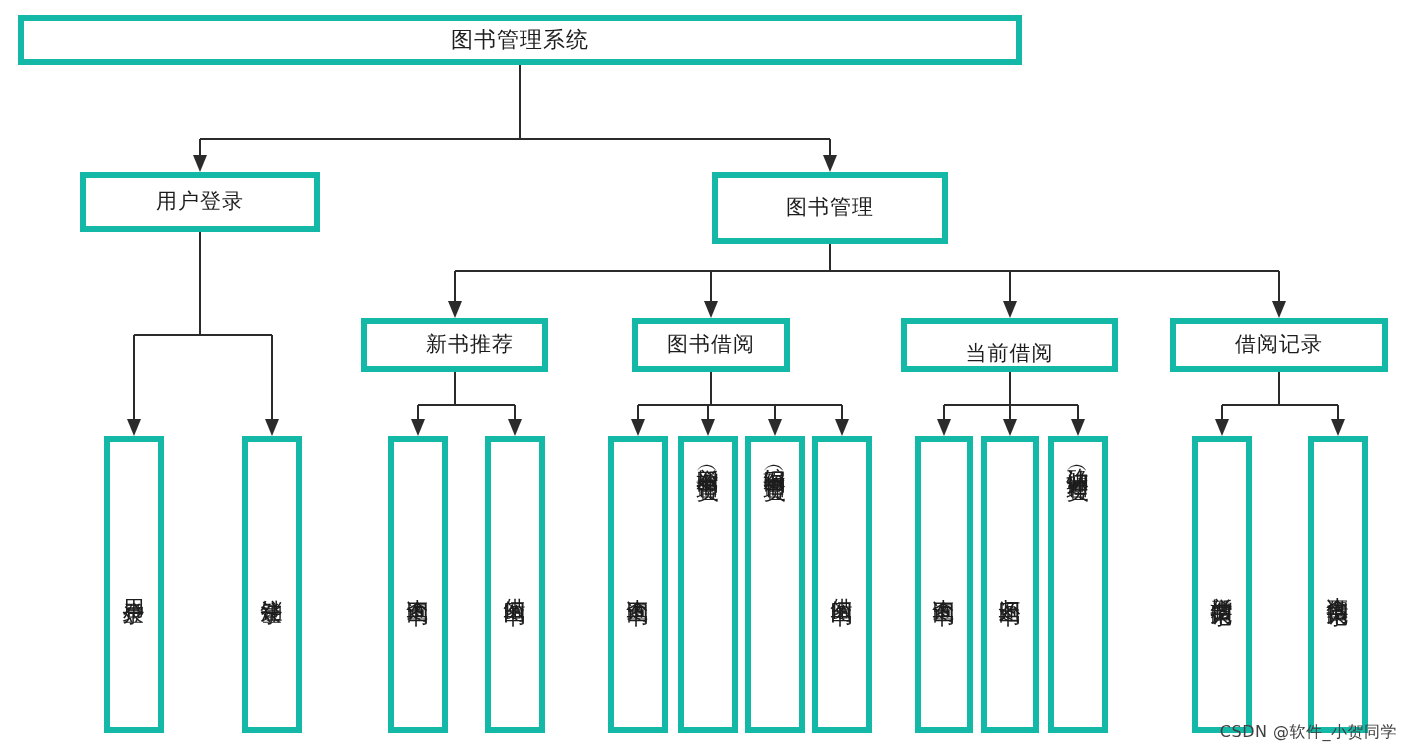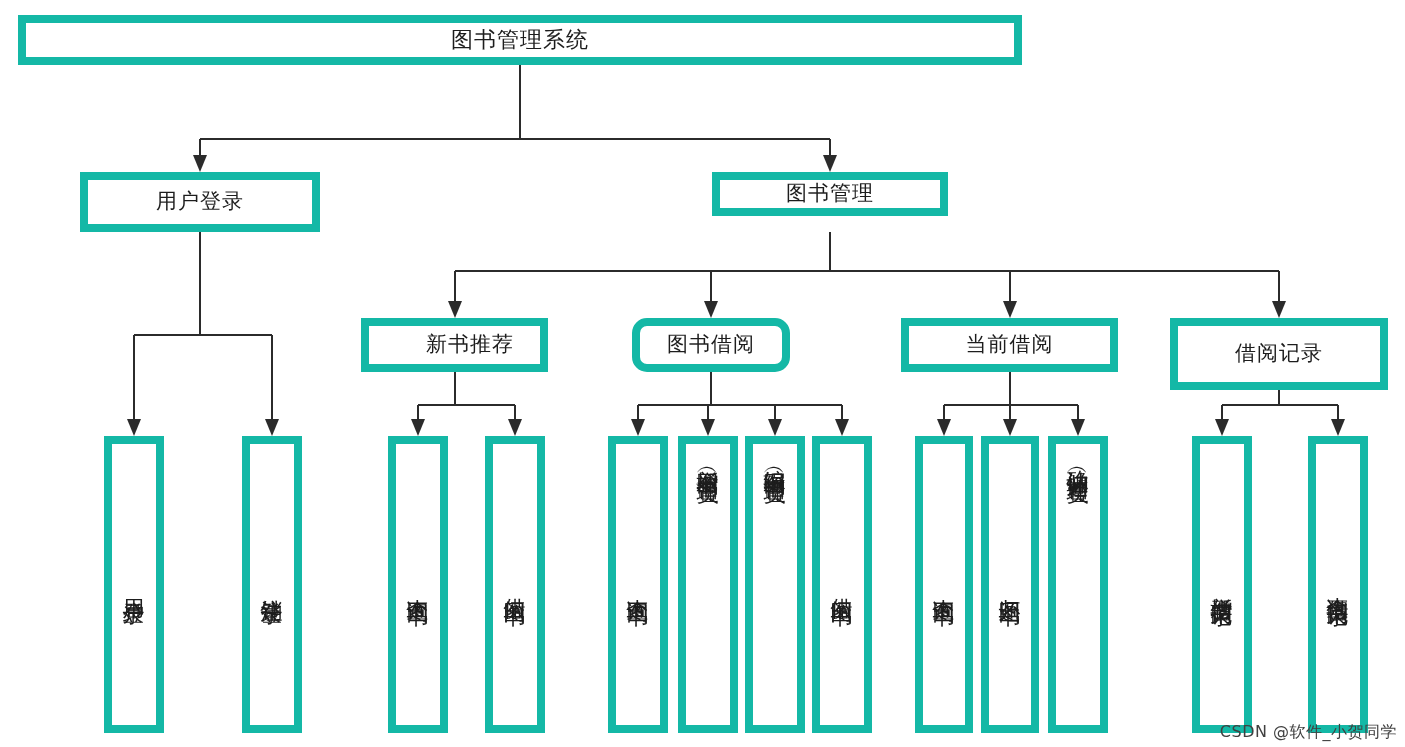--- a/index.html
+++ b/index.html
@@ -21,21 +21,21 @@
     left: 0;
     top: 0;
     width: 1405px;
     height: 747px;
     pointer-events: none;
   }
   .node {
     position: absolute;
     box-sizing: border-box;
     background: #ffffff;
-    border: 8px solid #14b8a6;
+    border: 6px solid #14b8a6;
     display: flex;
     align-items: center;
     justify-content: center;
     color: #1d1d1d;
   }
   .node-h {
     font-size: 21px;
     line-height: 1.2;
     letter-spacing: 1px;
     white-space: nowrap;
@@ -131,33 +131,33 @@
       <polygon points="1331,419 1345,419 1338,436" fill="#2b2b2b"></polygon>
     </svg>
 
   <div id="nodes">
       <div class="node node-root" style="left: 18px; top: 15px; width: 1004px; height: 50px;">
         <span class="node-h node-root">图书管理系统</span>
       </div>
       <div class="node node-level2" style="left: 80px; top: 172px; width: 240px; height: 60px;">
         <span class="node-h">用户登录</span>
       </div>
-      <div class="node node-level2" style="left: 712px; top: 172px; width: 236px; height: 44px;">
+      <div class="node node-level2" style="left: 712px; top: 172px; width: 236px; height: 72px;">
         <span class="node-h">图书管理</span>
       </div>
       <div class="node node-level3" style="left: 361px; top: 318px; width: 187px; height: 54px; padding-left: 31px;">
         <span class="node-h">新书推荐</span>
       </div>
-      <div class="node node-level3" style="left: 632px; top: 318px; width: 158px; height: 54px; border-radius: 15px;">
+      <div class="node node-level3" style="left: 632px; top: 318px; width: 158px; height: 54px;">
         <span class="node-h">图书借阅</span>
       </div>
-      <div class="node node-level3" style="left: 901px; top: 318px; width: 217px; height: 54px;">
+      <div class="node node-level3" style="left: 901px; top: 318px; width: 217px; height: 54px; align-items: flex-end;">
         <span class="node-h">当前借阅</span>
       </div>
-      <div class="node node-level3" style="left: 1170px; top: 318px; width: 218px; height: 72px;">
+      <div class="node node-level3" style="left: 1170px; top: 318px; width: 218px; height: 54px;">
         <span class="node-h">借阅记录</span>
       </div>
       <div class="node node-leaf leaf" style="left: 104px; top: 436px; width: 60px; height: 297px;">
         <span class="node-v">用户登录</span>
       </div>
       <div class="node node-leaf leaf" style="left: 242px; top: 436px; width: 60px; height: 297px;">
         <span class="node-v">注销登录</span>
       </div>
       <div class="node node-leaf leaf" style="left: 388px; top: 436px; width: 60px; height: 297px;">
         <span class="node-v">查询图书</span>

